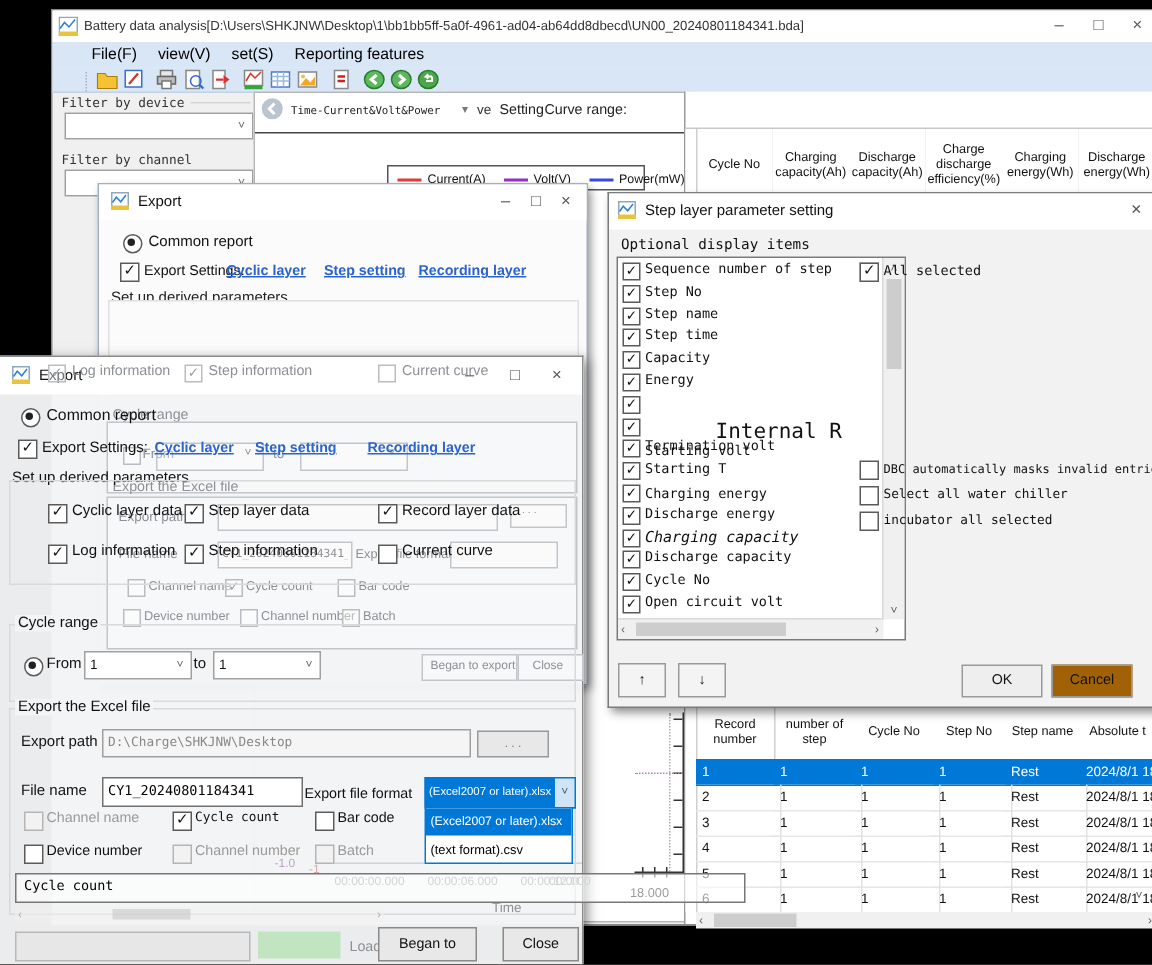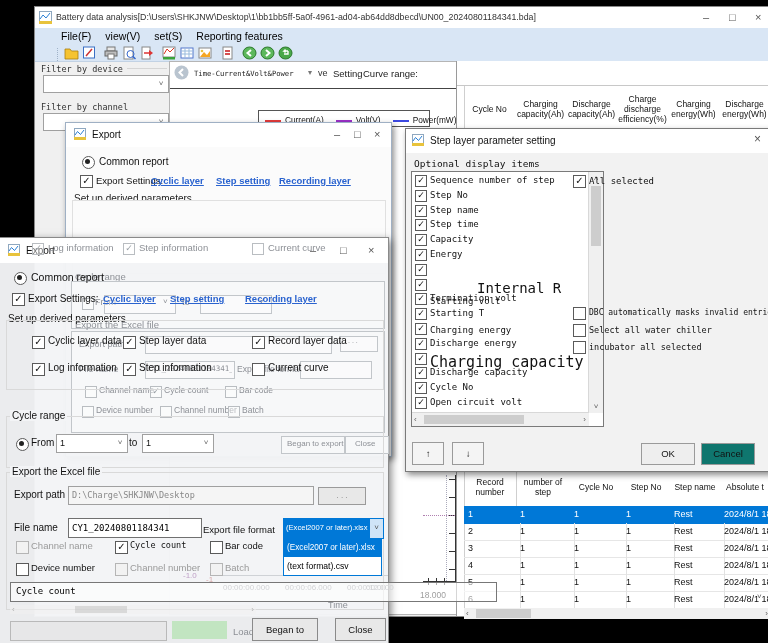--- a/index.html
+++ b/index.html
@@ -489,21 +489,21 @@
         <div class="steprow" style="top: 150px;">
           <span class="cb on" style="left: 3px; top: 1px; width: 10px; height: 10px; font-size: 9px; line-height: 9px;"></span>
           <span class="mono" style="left: 18px; top: 3px; position: absolute; font-size: 9px; white-space: nowrap;">Charging energy</span>
         </div>
         <div class="steprow" style="top: 164.8px;">
           <span class="cb on" style="left: 3px; top: 1px; width: 10px; height: 10px; font-size: 9px; line-height: 9px;"></span>
           <span class="mono" style="left: 18px; top: 1px; position: absolute; font-size: 9px; white-space: nowrap;">Discharge energy</span>
         </div>
         <div class="steprow" style="top: 179.6px;">
           <span class="cb on" style="left: 3px; top: 1px; width: 10px; height: 10px; font-size: 9px; line-height: 9px;"></span>
-          <span class="mono" style="left: 18px; top: 1px; position: absolute; font-size: 15px; white-space: nowrap;">Charging capacity</span>
+          <span class="mono" style="left: 18px; top: 1px; position: absolute; font-size: 10px; white-space: nowrap; font-style: italic;">Charging capacity</span>
         </div>
         <div class="steprow" style="top: 194.4px;">
           <span class="cb on" style="left: 3px; top: 1px; width: 10px; height: 10px; font-size: 9px; line-height: 9px;"></span>
           <span class="mono" style="left: 18px; top: 1px; position: absolute; font-size: 9px; white-space: nowrap;">Discharge capacity</span>
         </div>
         <div class="steprow" style="top: 209.2px;">
           <span class="cb on" style="left: 3px; top: 1px; width: 10px; height: 10px; font-size: 9px; line-height: 9px;"></span>
           <span class="mono" style="left: 18px; top: 1px; position: absolute; font-size: 9px; white-space: nowrap;">Cycle No</span>
         </div>
         <div class="steprow" style="top: 224px;">
@@ -518,16 +518,16 @@
     <span class="cb" style="left:167px;top:178px;"></span>
     <span class="abs mono" style="left:183px;top:179px;font-size:8px;white-space:nowrap;">DBC automatically masks invalid entries</span>
     <span class="cb" style="left:167px;top:195px;"></span>
     <span class="abs mono" style="left:183px;top:196px;font-size:8.5px;">Select all water chiller</span>
     <span class="cb" style="left:167px;top:212px;"></span>
     <span class="abs mono" style="left:183px;top:213px;font-size:8.5px;">incubator all selected</span>
 
     <div class="btn" style="left:6px;top:313px;width:30px;height:21px;line-height:21px;background:#f4f4f4;">↑</div>
     <div class="btn" style="left:46px;top:313px;width:30px;height:21px;line-height:21px;background:#f4f4f4;">↓</div>
     <div class="btn" style="left:235px;top:314px;width:52px;height:20px;line-height:20px;background:#eee;">OK</div>
-    <div class="btn" style="left:295px;top:314px;width:52px;height:20px;line-height:20px;background:#0f766e;">Cancel</div>
+    <div class="btn" style="left:295px;top:314px;width:52px;height:20px;line-height:20px;background:#a16207;">Cancel</div>
   </div>
 
 </div>
 
 </body></html>

